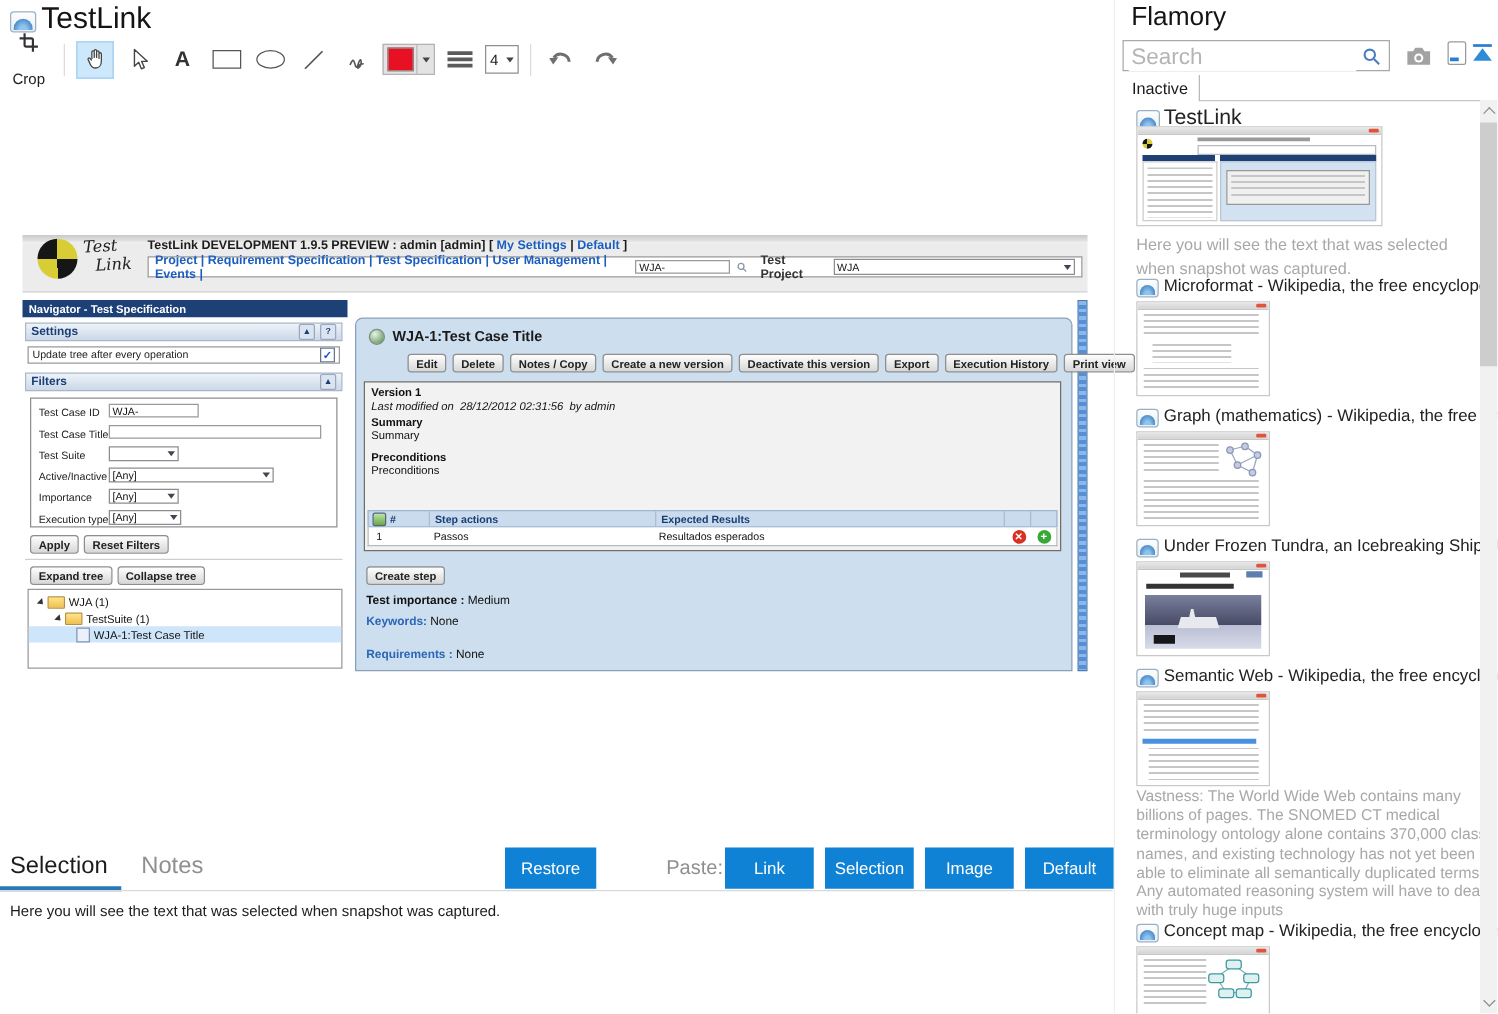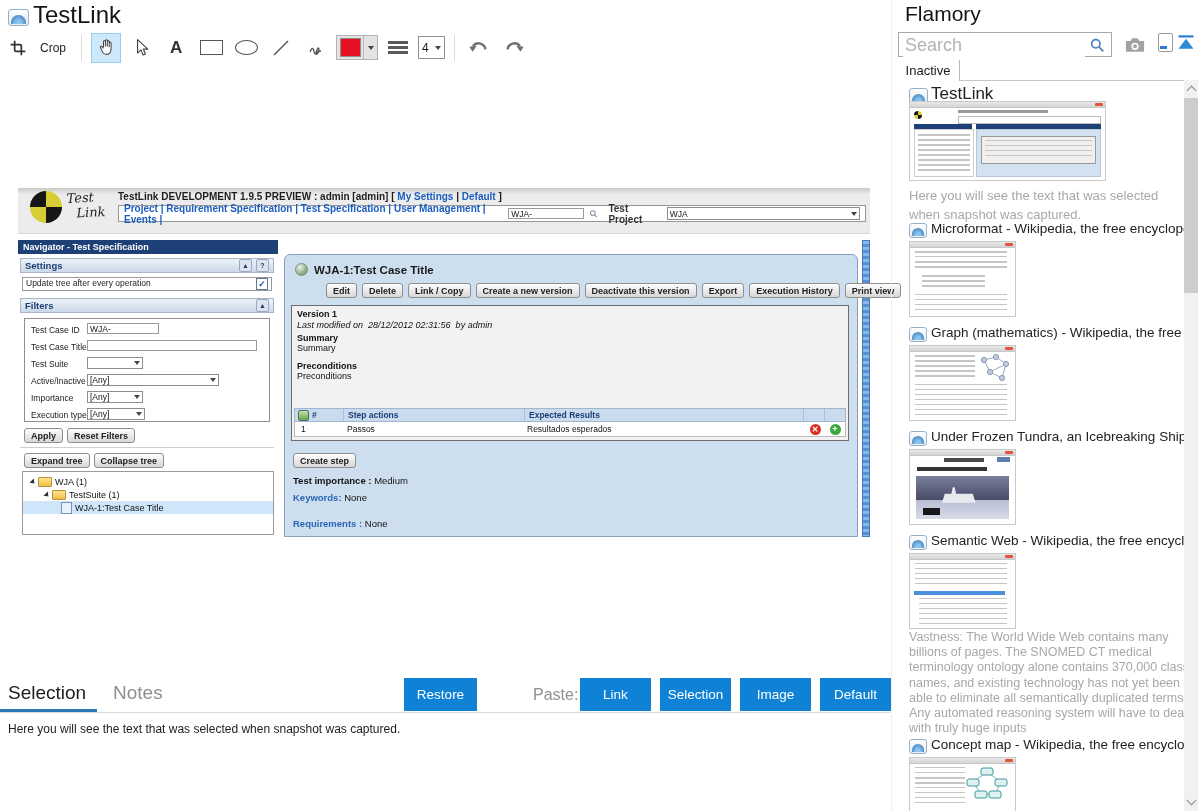--- a/index.html
+++ b/index.html
@@ -10,21 +10,21 @@
   .app-icon{left:8px;top:9px;width:19px;height:15px;}
   .snapic{display:inline-block;border:1px solid #9ab0c4;border-radius:3px;
           background:linear-gradient(#fdfdfd,#e8eef4);position:relative;overflow:hidden;}
   .snapic::after{content:"";position:absolute;left:2px;right:2px;bottom:1px;height:60%;
           border-radius:10px 10px 0 0;background:radial-gradient(ellipse at 50% 110%,#8ec4ee 30%,#2a6fb8 95%);}
   .app-title{left:33px;top:1px;font-size:24px;color:#141414;}
   .toolbar{left:4px;top:31px;height:33px;display:flex;align-items:center;gap:5px;}
   .tool{width:30px;height:30px;display:flex;align-items:center;justify-content:center;box-sizing:border-box;}
   .tool.active{background:#cde8fb;border:1px solid #9fcdef;}
   .tb-sep{width:1px;height:26px;background:#dcdcdc;margin:0 4px;}
-  .crop-btn{display:flex;align-items:center;gap:14px;padding:0 6px;font-size:12px;color:#222;}
+  .crop-btn{display:flex;align-items:center;gap:14px;padding:0 6px;font-size:12px;color:#222;flex-direction:column;}
   .color-widget{display:flex;align-items:center;height:25px;background:#e3e3e3;border:1px solid #b3b3b3;box-sizing:border-box;}
   .swatch{width:19px;height:17px;margin:2px 2px 2px 3px;border:1px solid #8d8d8d;}
   .dd-cell{width:13px;height:100%;display:flex;align-items:center;justify-content:center;border-left:1px solid #b9b9b9;}
   .caret-dn{width:0;height:0;border-left:3.5px solid transparent;border-right:3.5px solid transparent;border-top:4px solid #444;}
   .bars{display:flex;flex-direction:column;gap:2px;}
   .bars i{display:block;width:20px;height:3.2px;background:#5a5a5a;}
   .size-dd{width:27px;height:23px;border:1px solid #8f8f8f;display:flex;align-items:center;
            justify-content:space-between;padding:0 3px;font-size:12px;box-sizing:border-box;background:#fff;}
   
   .shot{left:18px;top:188px;width:852px;height:349px;font-size:9px;color:#111;background:#fff;}
@@ -297,21 +297,21 @@
 
     <div class="abs tc-scroll"></div>
     <div class="abs tc-panel">
       <div class="abs" style="left:10px;top:8px;display:flex;align-items:center;gap:6px;">
         <span class="sphere"></span>
         <span style="font-size:11.5px;font-weight:bold;color:#1a1a1a;">WJA-1:Test Case Title</span>
       </div>
       <div class="abs" style="left:8px;top:28px;display:flex;gap:5px;padding-left:33px;">
         <span class="tlbtn">Edit</span>
         <span class="tlbtn">Delete</span>
-        <span class="tlbtn">Link / Copy</span>
+        <span class="tlbtn">Notes / Copy</span>
         <span class="tlbtn">Create a new version</span>
         <span class="tlbtn">Deactivate this version</span>
         <span class="tlbtn">Export</span>
         <span class="tlbtn">Execution History</span>
         <span class="tlbtn">Print view</span>
       </div>
       <div class="tc-content">
         <div style="font-weight:bold;">Version 1</div>
         <div class="it pre" style="margin-top:1px;">Last modified on  28/12/2012 02:31:56  by admin</div>
         <div style="font-weight:bold;margin-top:3px;">Summary</div>

